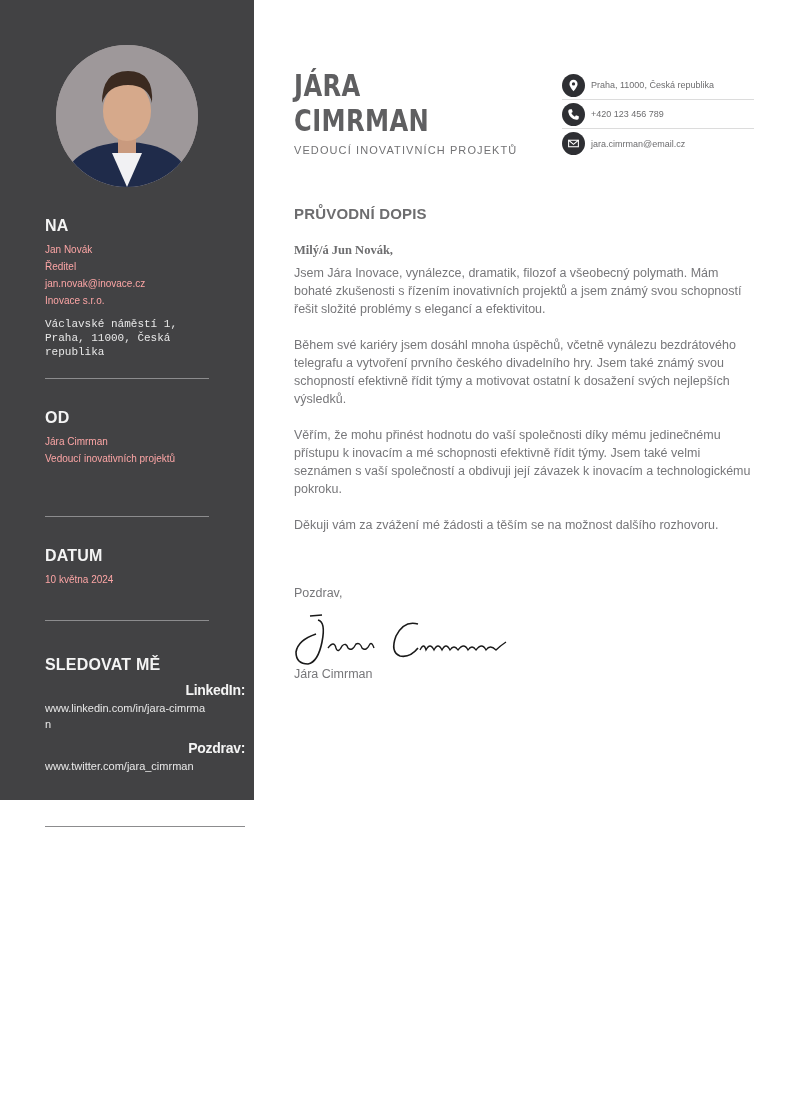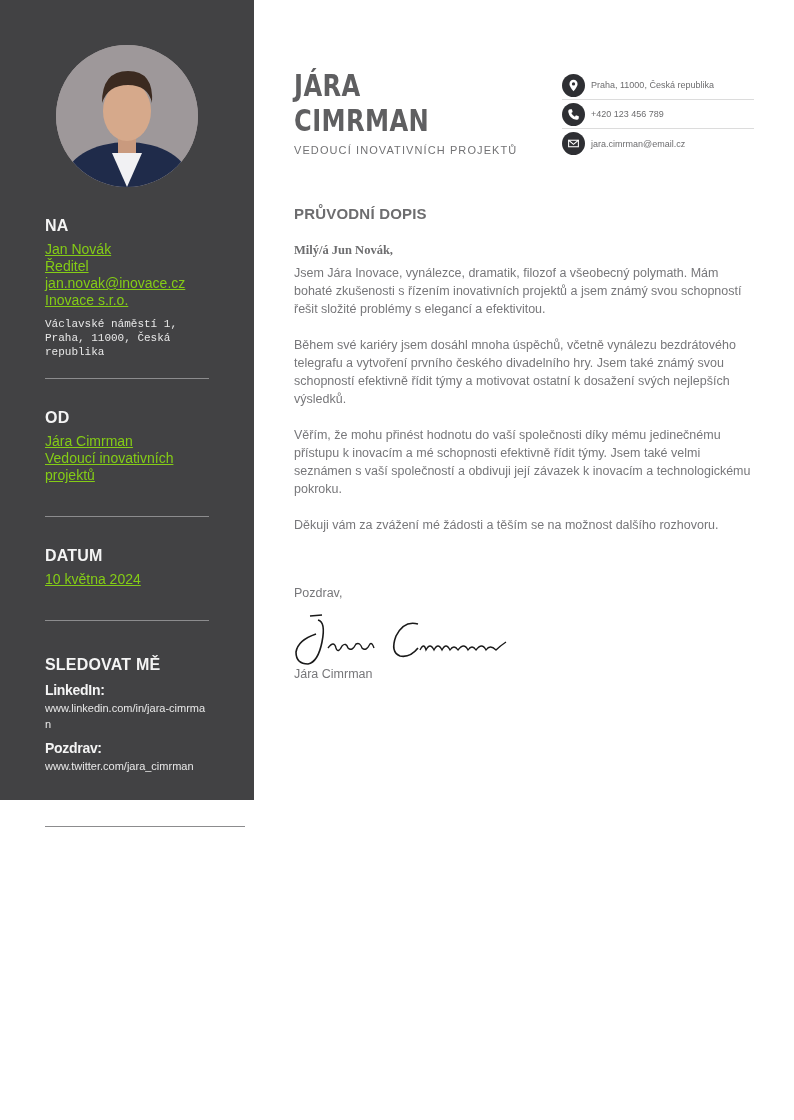--- a/index.html
+++ b/index.html
@@ -11,24 +11,24 @@
       background: #424244; color: #f2f2f2;
     }
     .photo {
       position: absolute; left: 56px; top: 45px; width: 142px; height: 142px;
       border-radius: 50%; overflow: hidden; background: #9d9799;
     }
     .photo svg { width: 100%; height: 100%; display: block; }
 
     .sb-section { position: absolute; left: 45px; width: 200px; }
     .sb-heading { font-size: 16px; font-weight: bold; color: #f4f4f4; letter-spacing: 0.2px; margin-bottom: 6px; }
-    .sb-line { font-size: 14px; line-height: 17px; color: #84cc16; text-decoration: underline; }
+    .sb-line { font-size: 10px; line-height: 17px; color: #fca5a5; }
     .sb-small { font-size: 11px; line-height: 14px; color: #e8e8e8; margin-top: 8px; font-family: Liberation Mono, monospace; }
     .sb-divider { position: absolute; left: 45px; height: 1px; background: #8c8c8e; }
-    .sb-label { font-size: 14px; font-weight: bold; color: #f4f4f4; margin-top: 8px; letter-spacing: -0.3px; }
+    .sb-label { font-size: 14px; font-weight: bold; color: #f4f4f4; margin-top: 8px; letter-spacing: -0.3px; text-align: right; }
     .sb-link { font-size: 11px; line-height: 16px; color: #e8e8e8; word-break: break-all; width: 165px; margin-top: 2px; }
 
     .name {
       position: absolute; left: 294px; top: 68px;
       font-family: "DejaVu Sans", sans-serif; font-weight: bold; font-size: 31px; line-height: 35px;
       color: #5f5f61; letter-spacing: 0.5px; transform: scaleX(0.78); transform-origin: left top;
     }
     .role {
       position: absolute; left: 294px; top: 144px;
       font-size: 11px; color: #727274; letter-spacing: 1.1px;

